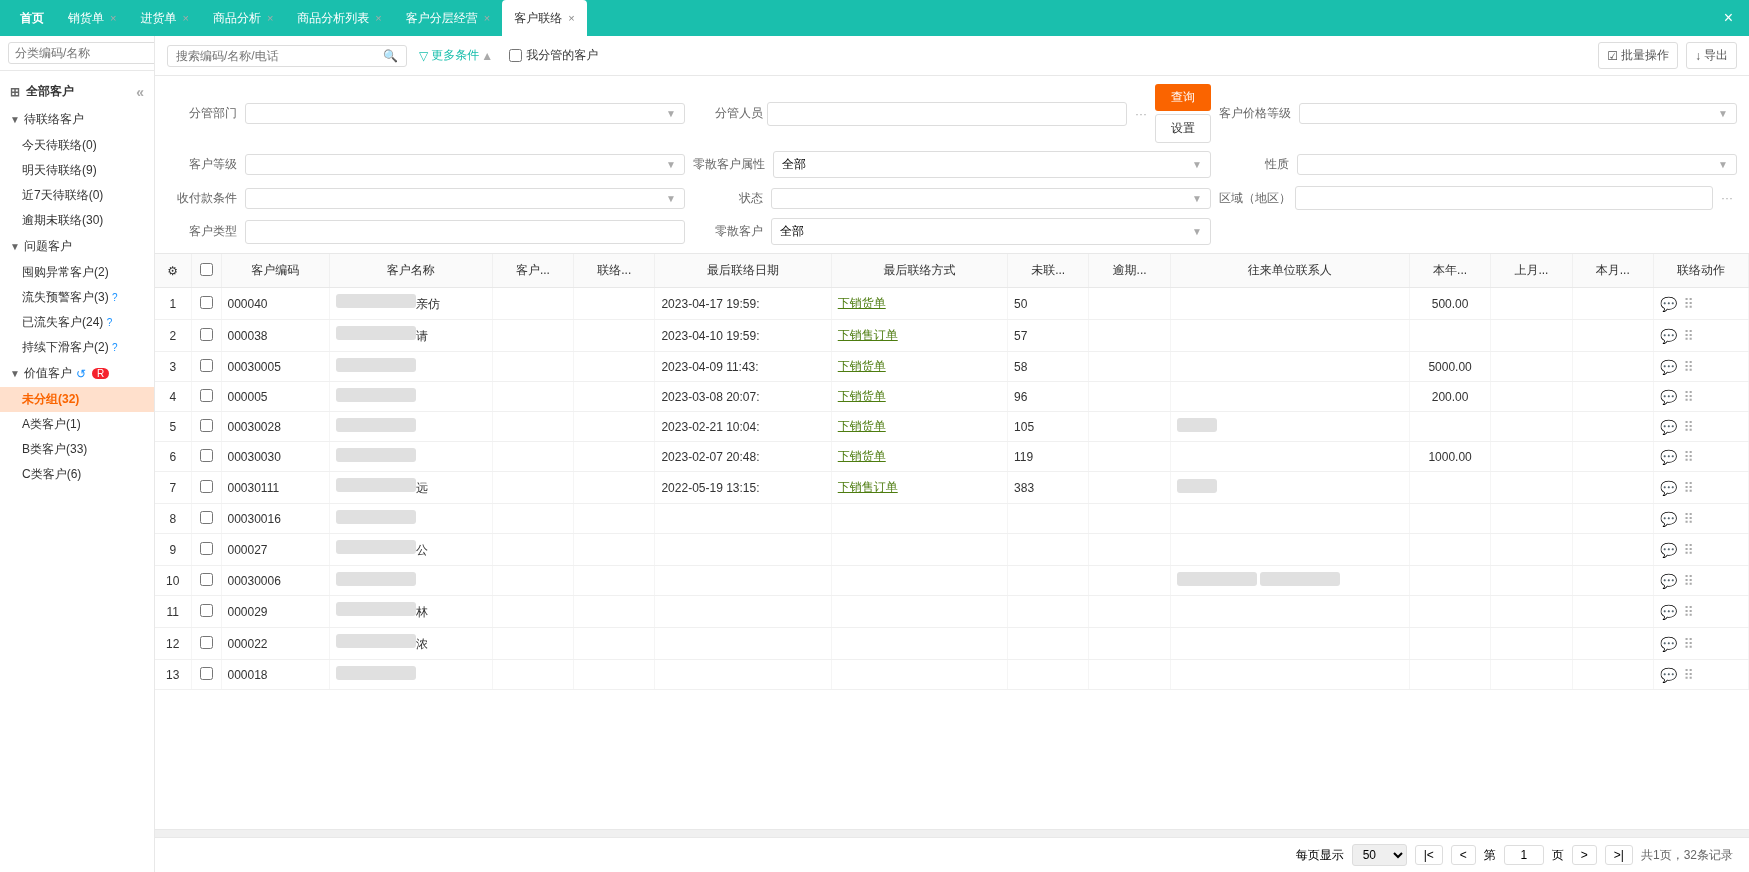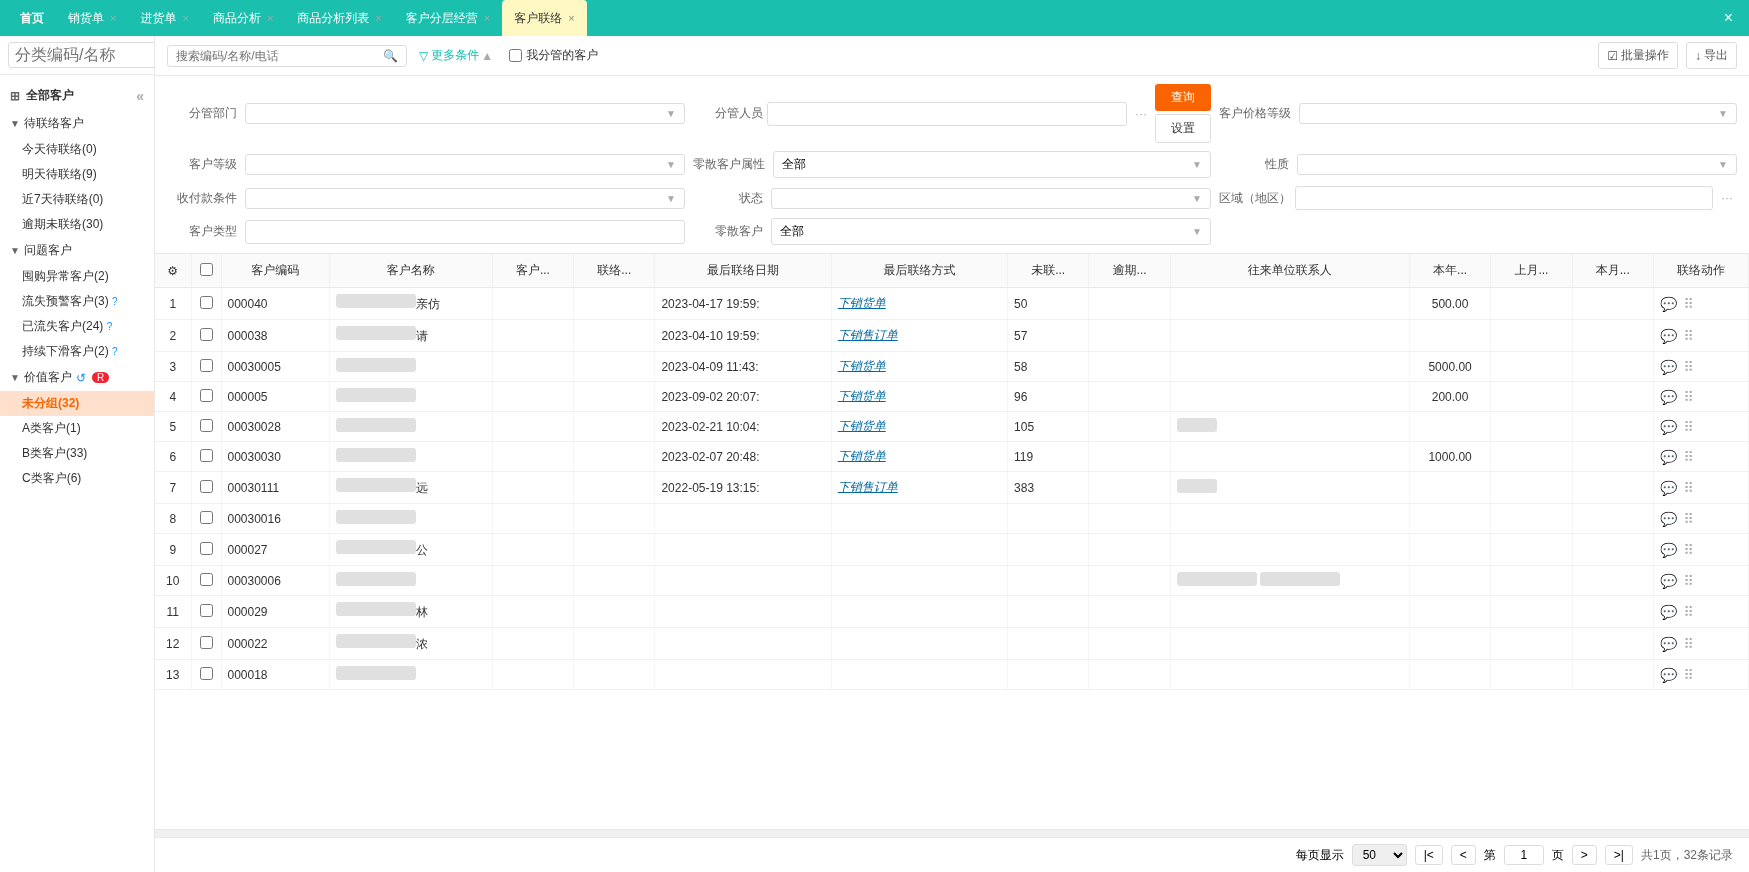--- a/index.html
+++ b/index.html
@@ -7,21 +7,21 @@
 
     
     .top-nav {
       display: flex; align-items: center; background: #1abfad; height: 36px; padding: 0 8px;
     }
     .nav-item {
       display: flex; align-items: center; padding: 0 12px; height: 100%; color: #fff;
       font-size: 13px; cursor: pointer; position: relative;
     }
     .nav-item.home { font-weight: bold; }
-    .nav-item.active { background: #fef9c3; color: #333; border-radius: 4px 4px 0 0; align-items: center; }
+    .nav-item.active { background: #ffffff; color: #333; border-radius: 4px 4px 0 0; align-items: center; }
     .nav-item .close-x {
       margin-left: 6px; font-size: 11px; color: #aaa; cursor: pointer;
     }
     .nav-item.active .close-x { color: #888; }
     .nav-close-all {
       margin-left: auto; color: #fff; cursor: pointer; font-size: 16px; padding: 0 8px;
     }
 
     
     .main-layout {
@@ -33,21 +33,21 @@
       width: 155px; background: #fff; border-right: 1px solid #e8e8e8;
       display: flex; flex-direction: column; overflow: hidden;
       flex-shrink: 0;
     }
     .sidebar-search {
       display: flex; align-items: center; padding: 6px 8px;
       border-bottom: 1px solid #e8e8e8;
     }
     .sidebar-search input {
       flex: 1; border: 1px solid #ddd; border-radius: 3px; padding: 3px 6px;
-      font-size: 16px; outline: none;
+      font-size: 12px; outline: none;
     }
 
     .sidebar-tree { flex: 1; overflow-y: auto; padding: 6px 0; }
     .sidebar-all {
       display: flex; align-items: center; padding: 6px 10px; font-size: 13px;
       font-weight: bold; color: #333; cursor: pointer;
     }
     .sidebar-all .grid-icon { margin-right: 6px; color: #666; }
     .sidebar-collapse { margin-left: auto; cursor: pointer; color: #aaa; font-size: 14px; }
 
@@ -139,21 +139,21 @@
     td {
       border-bottom: 1px solid #f0f0f0; border-right: 1px solid #f5f5f5;
       padding: 6px 6px; color: #333; white-space: nowrap;
     }
     .col-num { text-align: center; width: 36px; }
     .col-check { text-align: center; width: 30px; }
     .col-code { min-width: 80px; }
     .col-name { min-width: 120px; }
     .col-small { min-width: 60px; }
     .col-date { min-width: 130px; }
-    .col-link { color: #0369a1; cursor: pointer; text-decoration: underline; font-style: italic; }
+    .col-link { color: #4d7c0f; cursor: pointer; text-decoration: underline; }
     .col-num-right { text-align: center; }
     .blurred {
       background: #e0e0e0; color: transparent; border-radius: 3px;
       display: inline-block; min-width: 60px; height: 14px;
     }
     .blurred-sm { min-width: 40px; }
     .blurred-lg { min-width: 80px; }
     .action-icons { display: flex; gap: 6px; align-items: center; }
     .action-icon { color: #aaa; cursor: pointer; font-size: 14px; }
 
@@ -474,21 +474,21 @@
       </div>
               </td>
             </tr>
             <tr>
               <td class="col-num">4</td>
               <td class="col-check"><input type="checkbox" style=""></td>
               <td class="col-code">000005</td>
               <td class="col-name"><span class="blurred blurred-lg"></span></td>
               <td class="col-small"></td>
               <td class="col-small"></td>
-              <td class="col-date">2023-09-02 20:07:</td>
+              <td class="col-date">2023-03-08 20:07:</td>
               <td><span class="col-link">下销货单</span></td>
               <td class="col-small">96</td>
               <td class="col-small"></td>
               <td></td>
               <td class="col-num-right">200.00</td>
               <td class="col-num-right"></td>
               <td class="col-num-right"></td>
               <td>
       <div class="action-icons">
         <span class="action-icon" title="联络">💬</span>

